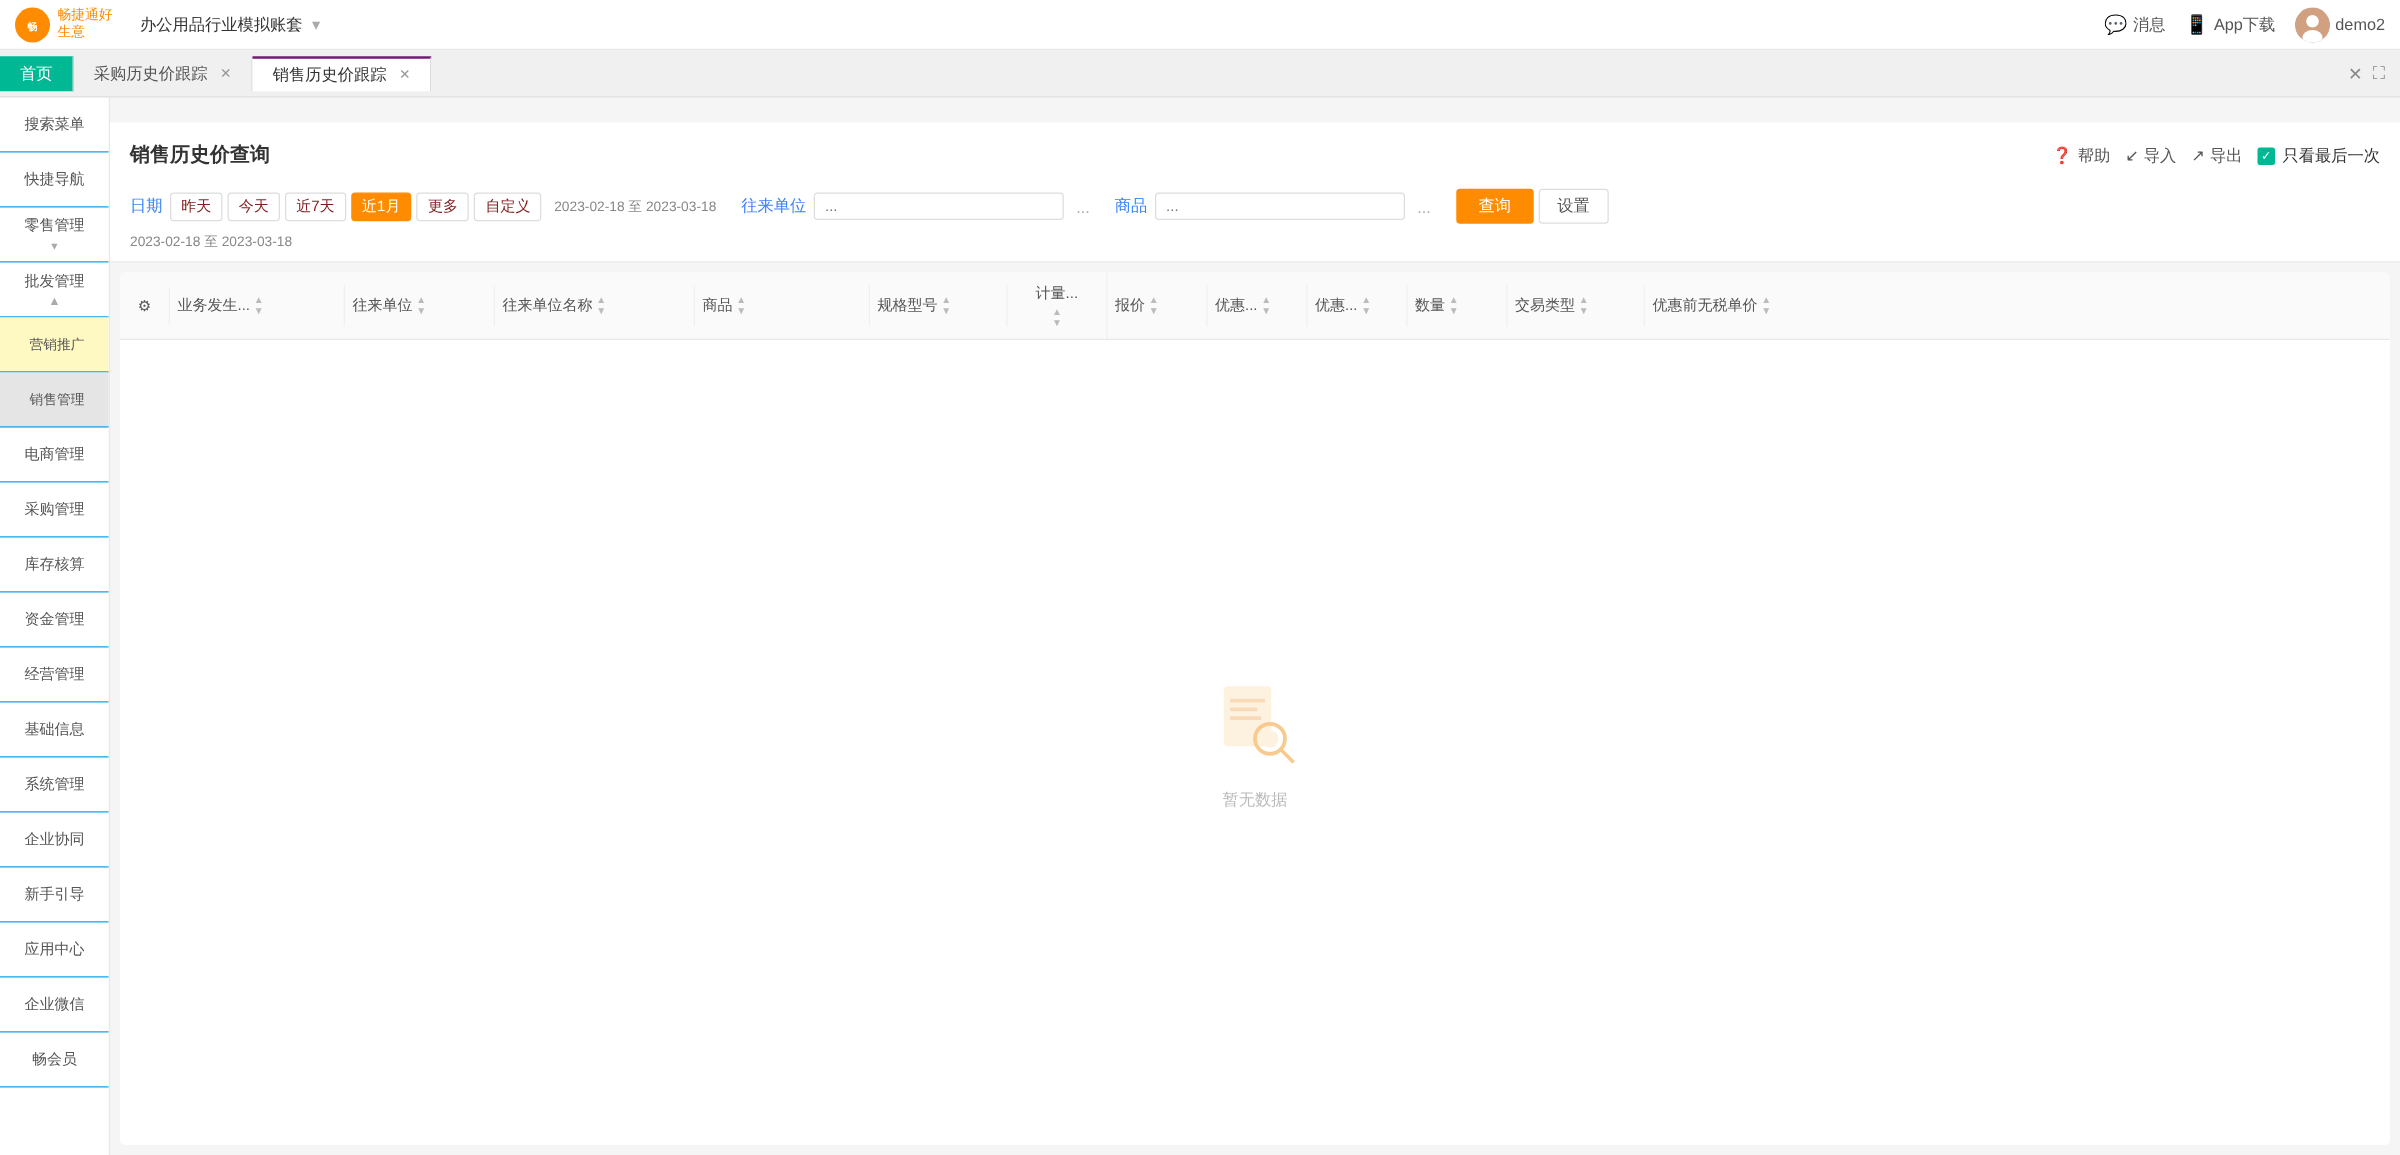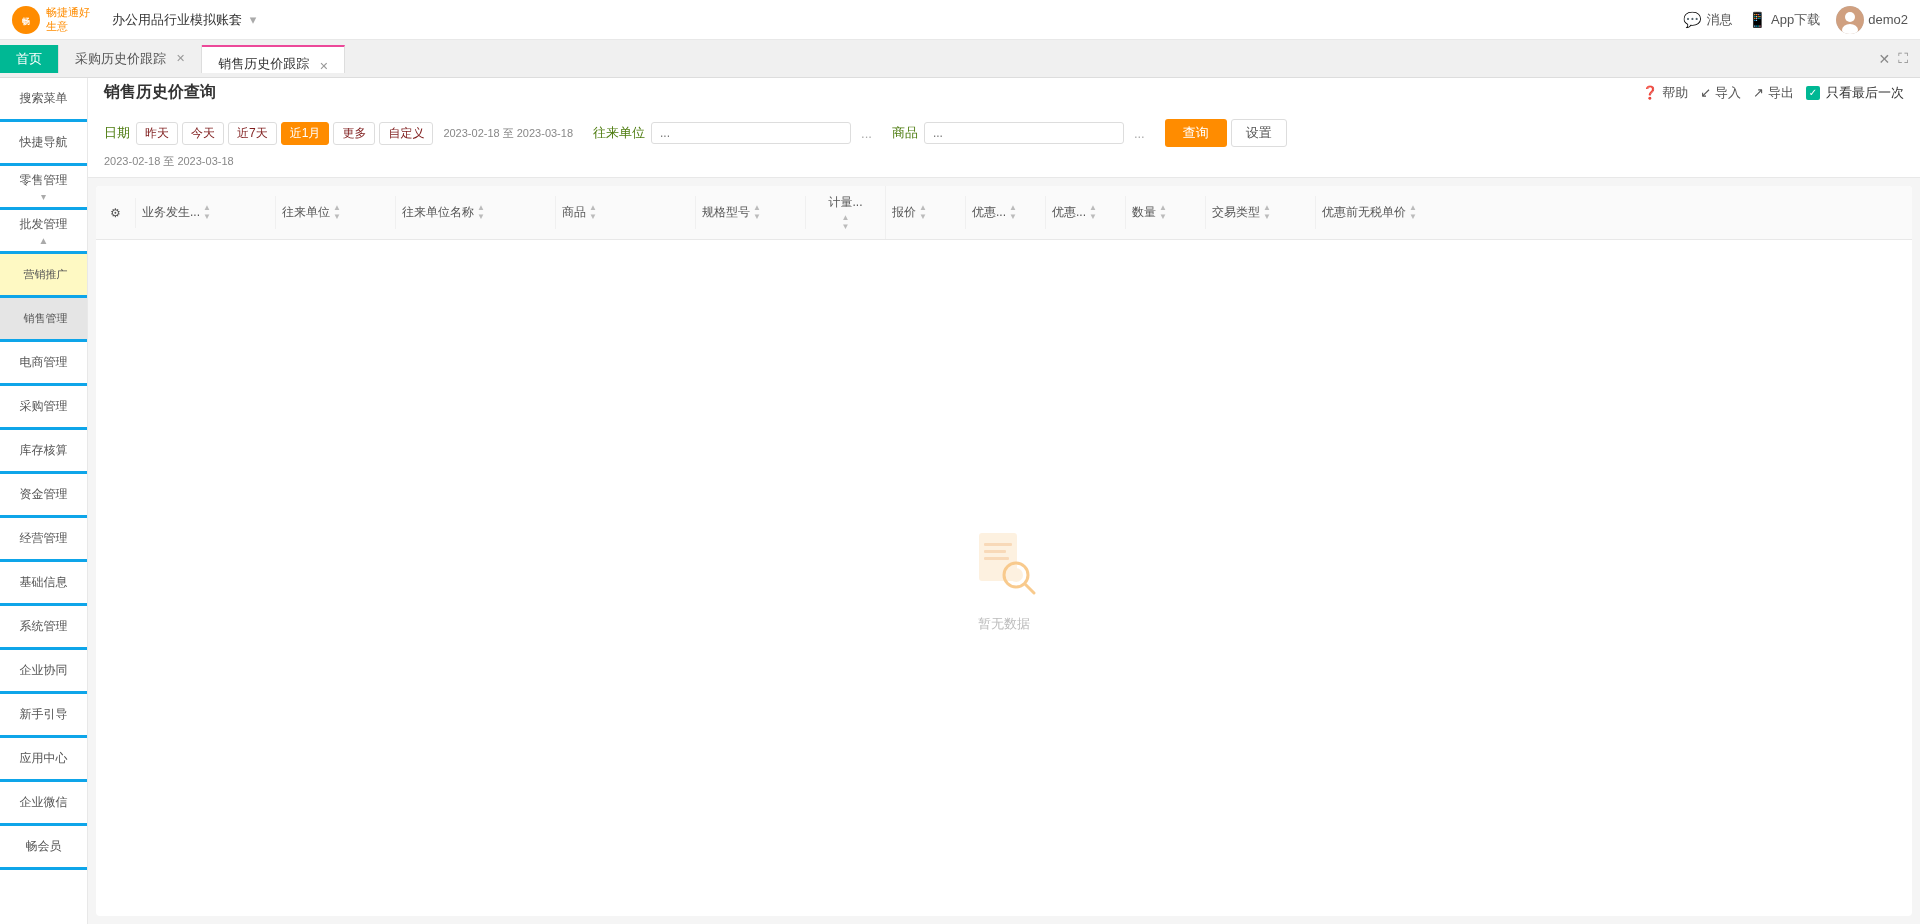--- a/index.html
+++ b/index.html
@@ -91,22 +91,21 @@
       font-size: 13px;
       cursor: pointer;
       color: #555;
       border-right: 1px solid #ddd;
       gap: 6px;
       white-space: nowrap;
     }
     .tab-item.active {
       background: #fff;
       color: #333;
-      border-top: 2px solid #ec4899;
-      align-items: flex-end;
+      border-top: 2px solid #701a75;
     }
     .tab-item.home {
       background: #00b894;
       color: white;
     }
     .tab-close {
       font-size: 11px;
       color: #999;
       cursor: pointer;
       margin-left: 4px;
@@ -139,43 +138,44 @@
     .sidebar-item {
       display: flex;
       flex-direction: column;
       align-items: center;
       justify-content: center;
       padding: 0 4px;
       cursor: pointer;
       font-size: 12px;
       color: #555;
       text-align: center;
-      border-bottom: 3px solid #0ea5e9;
+      border-bottom: 1px solid #0ea5e9;
       min-height: 44px;
       gap: 2px;
     }
     .sidebar-item .arrow {
       font-size: 10px;
       color: #aaa;
     }
 
     
     .content-area {
       flex: 1;
       display: flex;
       flex-direction: column;
       overflow: hidden;
       background: #f5f5f5;
     }
 
     .page-header {
       background: #fff;
-      padding: 4px 16px 8px;
+      padding: 16px 16px 8px;
       border-bottom: 1px solid #e8e8e8;
       flex-shrink: 0;
+      margin-top: 20px;
     }
     .page-title-row {
       display: flex;
       align-items: center;
       justify-content: space-between;
       margin-bottom: 10px;
     }
     .page-title {
       font-size: 16px;
       font-weight: bold;
@@ -220,21 +220,21 @@
       gap: 20px;
       padding: 6px 0 4px;
     }
     .filter-group {
       display: flex;
       align-items: center;
       gap: 6px;
     }
     .filter-label {
       font-size: 13px;
-      color: #4d7c0f;
+      color: #3b82f6;
       white-space: nowrap;
     }
     .date-buttons {
       display: flex;
       align-items: center;
       gap: 4px;
     }
     .date-btn {
       padding: 2px 8px;
       border: 1px solid #ddd;

